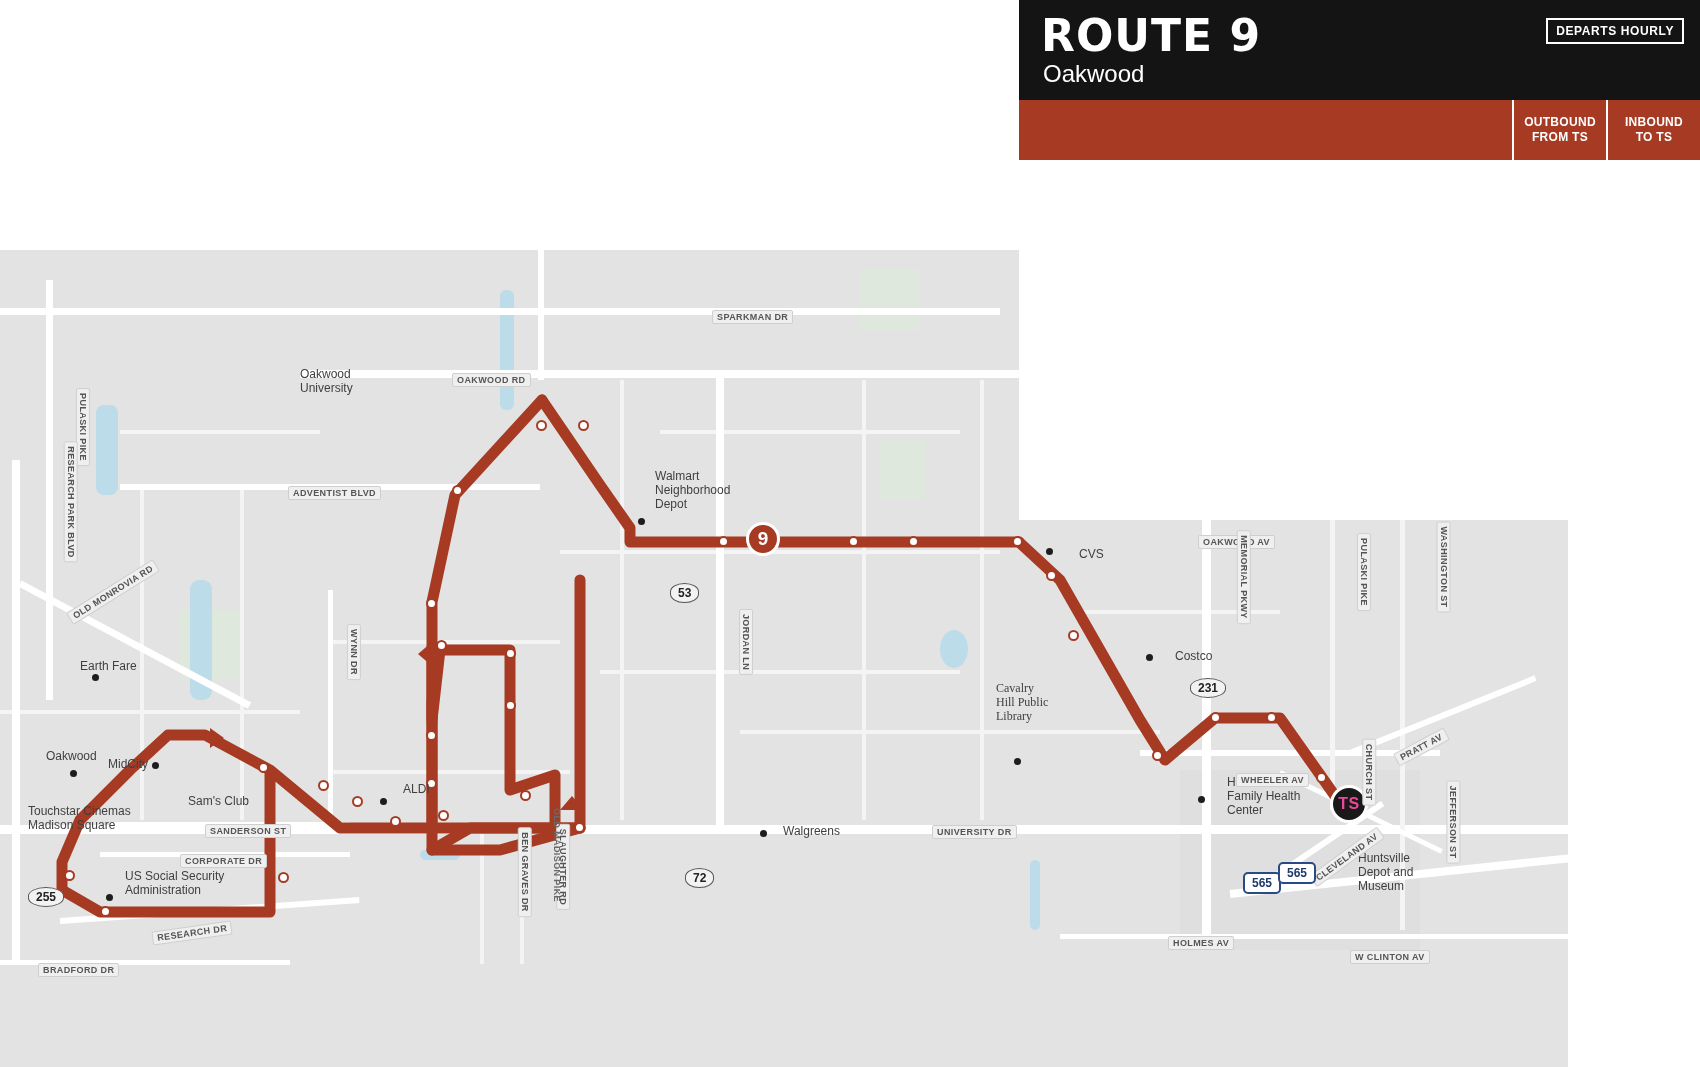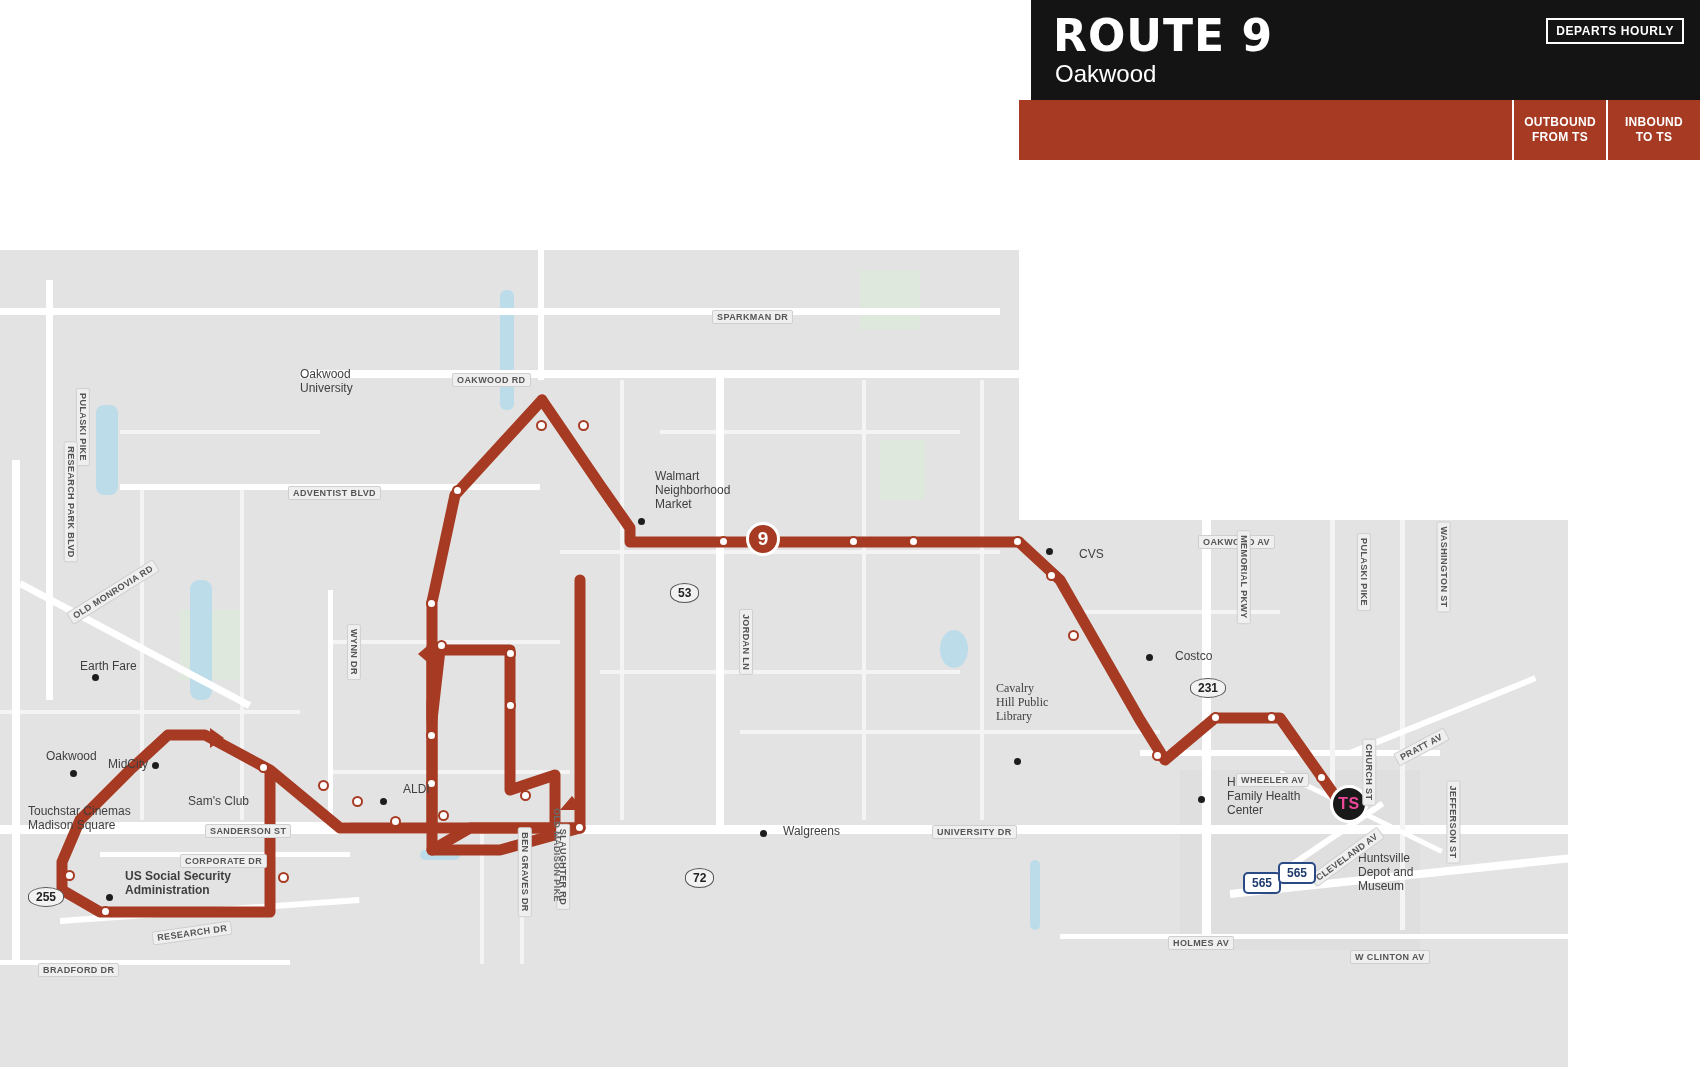--- a/index.html
+++ b/index.html
@@ -29,21 +29,21 @@
   .ts-badge{position:absolute;width:38px;height:38px;border-radius:50%;background:#191919;color:#ec4899;
      font-weight:bold;font-size:16px;display:flex;align-items:center;justify-content:center;border:3px solid #fff;box-sizing:border-box;letter-spacing:.5px;}
 
   .shield{position:absolute;background:#f2f2f2;border:1.5px solid #555;border-radius:4px;color:#222;
      font-size:12px;font-weight:bold;padding:2px 7px;text-align:center;}
   .shield.oval{border-radius:50%/45%;}
   .shield.blue{background:#ffffff;border:2px solid #2a4a86;color:#1d3a6b;border-radius:5px;}
 
   
   #panel{position:absolute;left:1019px;top:0;width:681px;height:520px;background:#ffffff;}
-  #panel-head{background:#141414;height:100px;position:relative;margin-left:12px;}
+  #panel-head{background:#141414;height:100px;position:relative;}
   .route-title{position:absolute;left:22px;top:10px;color:#fff;font-size:44px;font-weight:bold;letter-spacing:1px;font-family:"DejaVu Sans",sans-serif;}
   .route-sub{position:absolute;left:24px;top:60px;color:#fff;font-size:24px;font-weight:normal;}
   .departs{position:absolute;right:16px;top:18px;border:2px solid #fff;color:#fff;font-size:12px;font-weight:bold;letter-spacing:.6px;padding:4px 8px;}
 
   #panel-bar{background:#a63a22;height:60px;position:relative;color:#fff;display:flex;}
   .bar-note{flex:1;padding:12px 0 0 18px;font-size:12.5px;font-weight:bold;letter-spacing:.2px;line-height:1.5;}
   .bar-col{width:92px;border-left:2px solid #ffffff;display:flex;flex-direction:column;align-items:center;justify-content:center;
      font-size:12px;font-weight:bold;text-align:center;line-height:1.25;letter-spacing:.3px;}
 
   #sched{padding:8px 0 10px 0;}
@@ -178,42 +178,42 @@
     <div class="poi-dot" style="left:1198px;top:546px;"></div>
 
     <div id="place-labels">
         <div class="plabel" style="left: 300px; top: 118px;">
           <div>Oakwood</div>
           <div>University</div>
         </div>
         <div class="plabel" style="left: 655px; top: 220px;">
           <div>Walmart</div>
           <div>Neighborhood</div>
-          <div>Market</div>
+          <div>Depot</div>
         </div>
         <div class="plabel" style="left: 80px; top: 410px;">
           <div>Earth Fare</div>
         </div>
         <div class="plabel" style="left: 46px; top: 500px;">
           <div>Oakwood</div>
         </div>
         <div class="plabel" style="left: 108px; top: 508px;">
           <div>MidCity</div>
         </div>
         <div class="plabel" style="left: 188px; top: 545px;">
           <div>Sam's Club</div>
         </div>
         <div class="plabel" style="left: 28px; top: 555px;">
           <div>Touchstar Cinemas</div>
           <div>Madison Square</div>
         </div>
         <div class="plabel" style="left: 403px; top: 533px;">
           <div>ALDI</div>
         </div>
-        <div class="plabel" style="left: 125px; top: 620px; font-weight: bold;">
+        <div class="plabel" style="left: 125px; top: 620px;">
           <div>US Social Security</div>
           <div>Administration</div>
         </div>
         <div class="plabel" style="left: 783px; top: 575px;">
           <div>Walgreens</div>
         </div>
         <div class="plabel" style="left: 1079px; top: 298px;">
           <div>CVS</div>
         </div>
         <div class="plabel" style="left: 1175px; top: 400px;">

